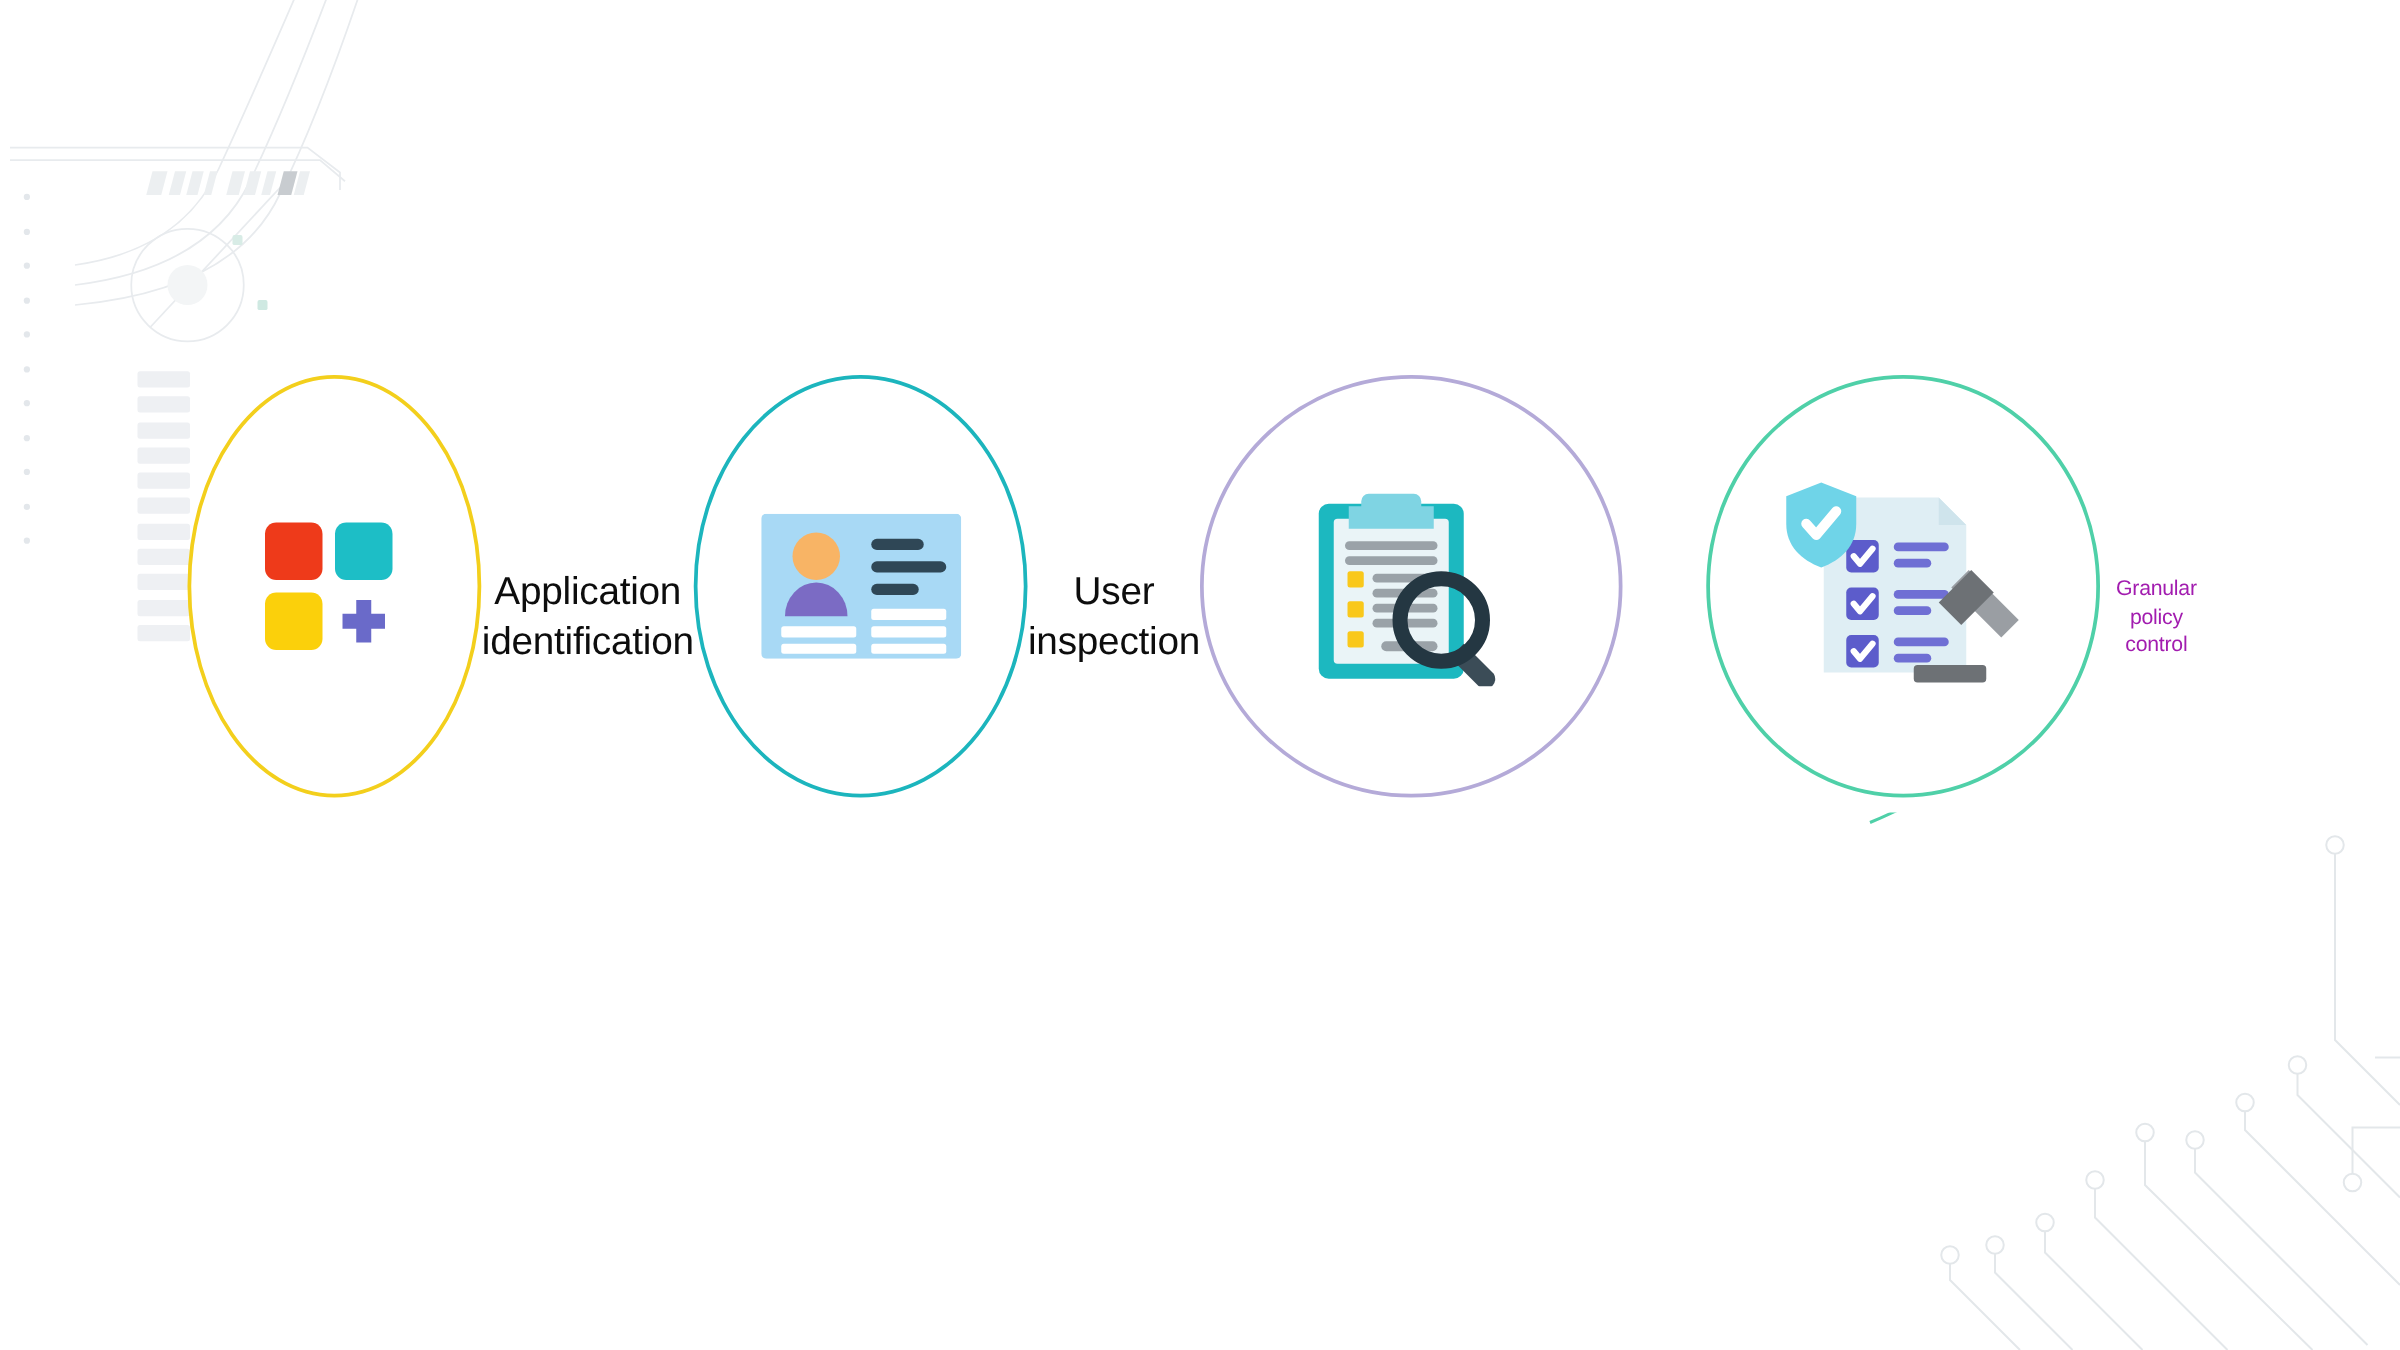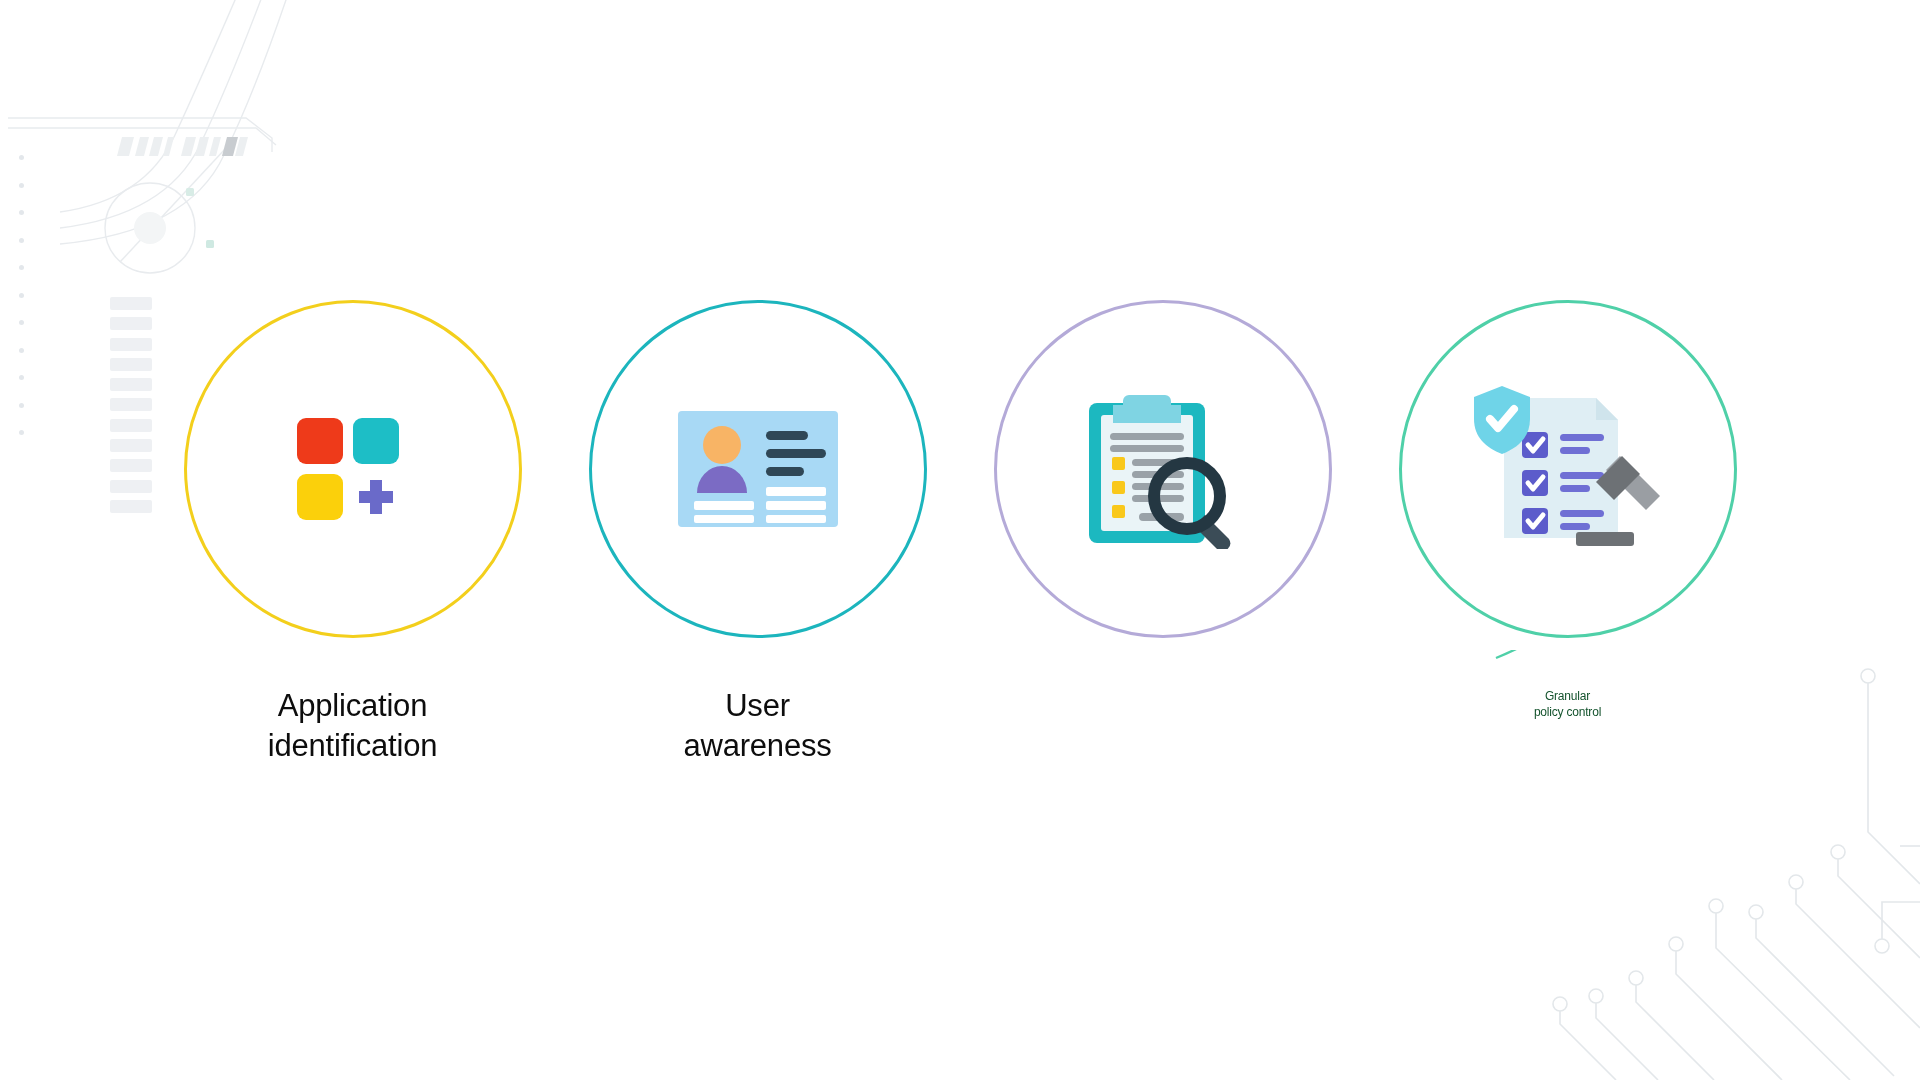--- a/index.html
+++ b/index.html
@@ -60,21 +60,21 @@
     position: absolute;
     left: 150px;
     top: 300px;
     width: 1620px;
     display: flex;
     align-items: flex-start;
   }
   .feature {
     width: 405px;
     display: flex;
-    flex-direction: column;
+    flex-direction: row;
     align-items: center;
   }
   .circle {
     width: 338px;
     height: 338px;
     border-radius: 50%;
     border: 3px solid #cccccc;
     box-sizing: border-box;
     display: flex;
     align-items: center;
@@ -85,24 +85,24 @@
     margin-top: 48px;
     text-align: center;
     font-size: 31px;
     line-height: 1.28;
     letter-spacing: -0.2px;
     color: #0d0d0d;
     white-space: pre-line;
     font-weight: 400;
   }
   .feature-label.small {
-    font-size: 12px;
+    font-size: 17px;
     line-height: 1.35;
     margin-top: 50px;
-    color: #14532d;
+    color: #a21caf;
   }
 </style>
 </head>
 <body>
 
 <svg class="deco" id="deco-topleft" viewBox="0 0 300 300" fill="none">
   <g stroke="#e8ebee" stroke-width="1.4" fill="none">
     <path d="M 248 -30 Q 205 70 175 135 Q 145 200 60 212"></path>
     <path d="M 272 -30 Q 232 78 200 145 Q 166 215 60 228"></path>
     <path d="M 296 -30 Q 258 86 224 155 Q 188 232 60 244"></path>
@@ -209,21 +209,21 @@
         <rect x="88" y="38" width="60" height="9" rx="4.5" fill="#2f4756"></rect>
         <rect x="88" y="56" width="38" height="9" rx="4.5" fill="#2f4756"></rect>
         <rect x="88" y="76" width="60" height="9" rx="2" fill="#ffffff"></rect>
         <rect x="88" y="90" width="60" height="9" rx="2" fill="#ffffff"></rect>
         <rect x="88" y="104" width="60" height="8" rx="2" fill="#ffffff"></rect>
         <rect x="16" y="90" width="60" height="9" rx="2" fill="#ffffff"></rect>
         <rect x="16" y="104" width="60" height="8" rx="2" fill="#ffffff"></rect>
       </svg>
     </div>
     <div class="feature-label">User
-awareness</div>
+inspection</div>
   </div>
 
   <div class="feature">
     <div class="circle" style="border-color:#b4aad8">
       <svg width="160" height="160" viewBox="0 0 160 160">
 
         <rect x="6" y="14" width="116" height="140" rx="8" fill="#1cb8c0"></rect>
         <rect x="18" y="26" width="92" height="116" rx="3" fill="#eaf4f7"></rect>
 
         <path d="M 46 6 h 36 a 6 6 0 0 1 6 6 v 4 h 10 v 18 h -68 v -18 h 10 v -4 a 6 6 0 0 1 6 -6 z" fill="#7fd4e3"></path>

